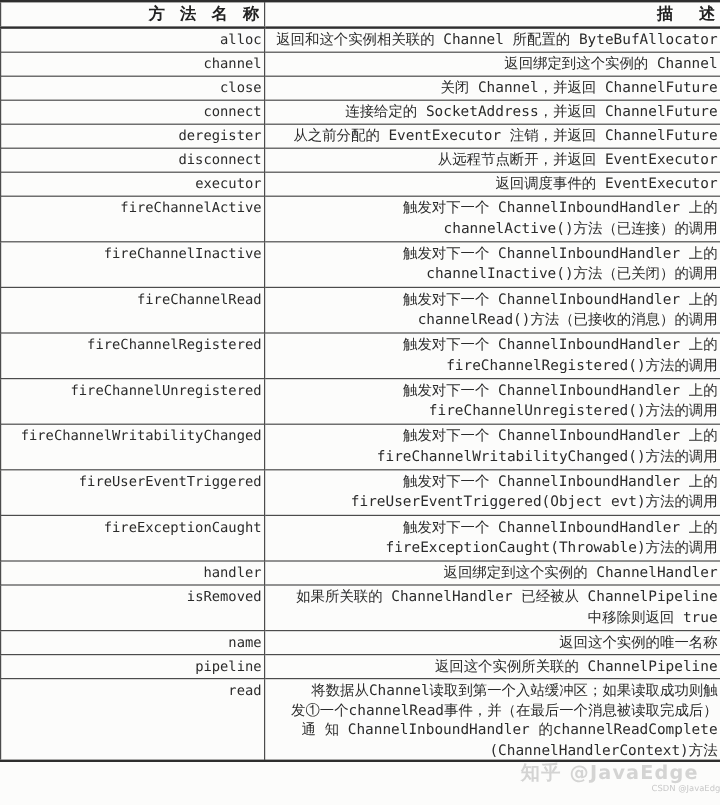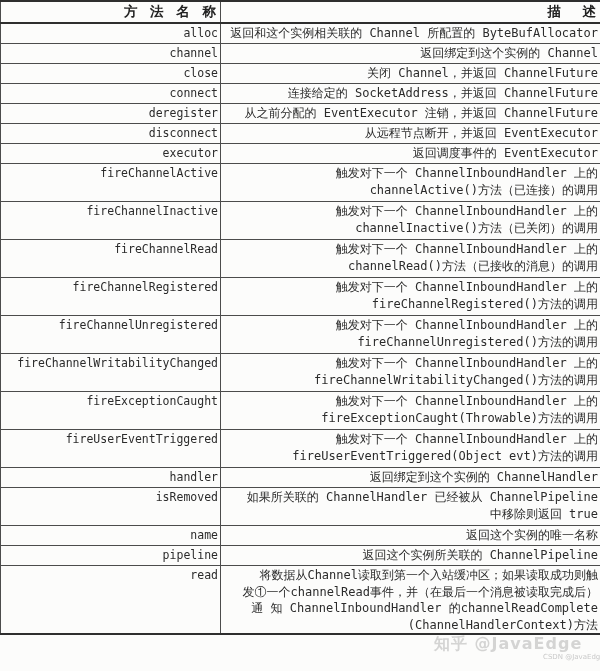--- a/index.html
+++ b/index.html
@@ -158,28 +158,28 @@
         <td class="m">fireChannelUnregistered</td>
         <td class="d">触发对下一个 ChannelInboundHandler 上的
 fireChannelUnregistered()方法的调用</td>
       </tr>
       <tr class="r2">
         <td class="m">fireChannelWritabilityChanged</td>
         <td class="d">触发对下一个 ChannelInboundHandler 上的
 fireChannelWritabilityChanged()方法的调用</td>
       </tr>
       <tr class="r2">
+        <td class="m">fireUserEventTriggered</td>
+        <td class="d">触发对下一个 ChannelInboundHandler 上的
+fireUserEventTriggered(Object evt)方法的调用</td>
+      </tr>
+      <tr class="r2">
         <td class="m">fireExceptionCaught</td>
         <td class="d">触发对下一个 ChannelInboundHandler 上的
 fireExceptionCaught(Throwable)方法的调用</td>
-      </tr>
-      <tr class="r2">
-        <td class="m">fireUserEventTriggered</td>
-        <td class="d">触发对下一个 ChannelInboundHandler 上的
-fireUserEventTriggered(Object evt)方法的调用</td>
       </tr>
       <tr class="r1">
         <td class="m">handler</td>
         <td class="d">返回绑定到这个实例的 ChannelHandler</td>
       </tr>
       <tr class="r2">
         <td class="m">isRemoved</td>
         <td class="d">如果所关联的 ChannelHandler 已经被从 ChannelPipeline
 中移除则返回 true</td>
       </tr>

